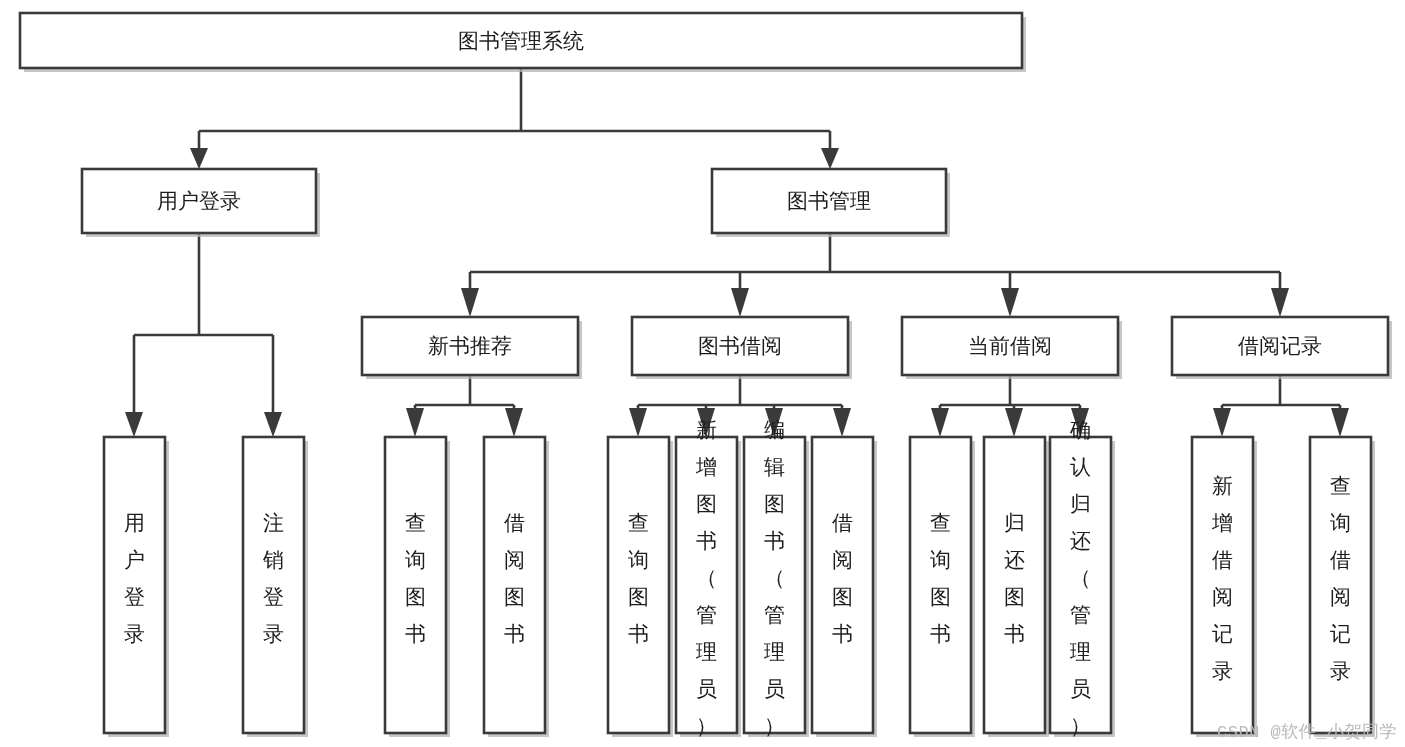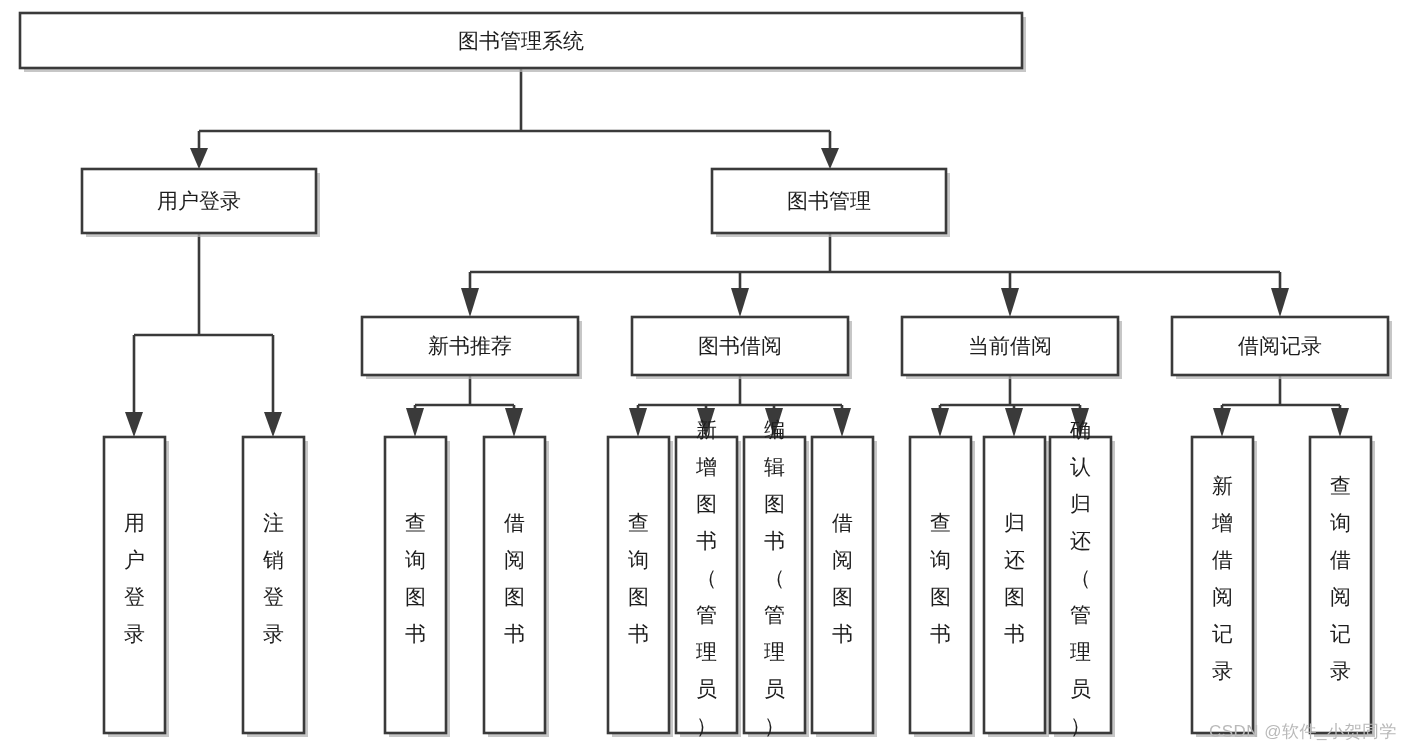--- a/index.html
+++ b/index.html
@@ -56,21 +56,21 @@
   .node-label-v {
     font-family: "DejaVu Sans", "Liberation Sans", sans-serif;
     font-size: 21px;
     fill: #1d1d1d;
     text-anchor: middle;
   }
   .watermark {
     position: absolute;
     right: 8px;
     bottom: 4px;
-    font-family: Liberation Sans, sans-serif;
+    font-family: Liberation Mono, monospace;
     font-size: 17px;
     color: #b9b9b9;
     letter-spacing: 0.5px;
     white-space: nowrap;
     user-select: none;
   }
 </style>
 </head>
 <body>
 

